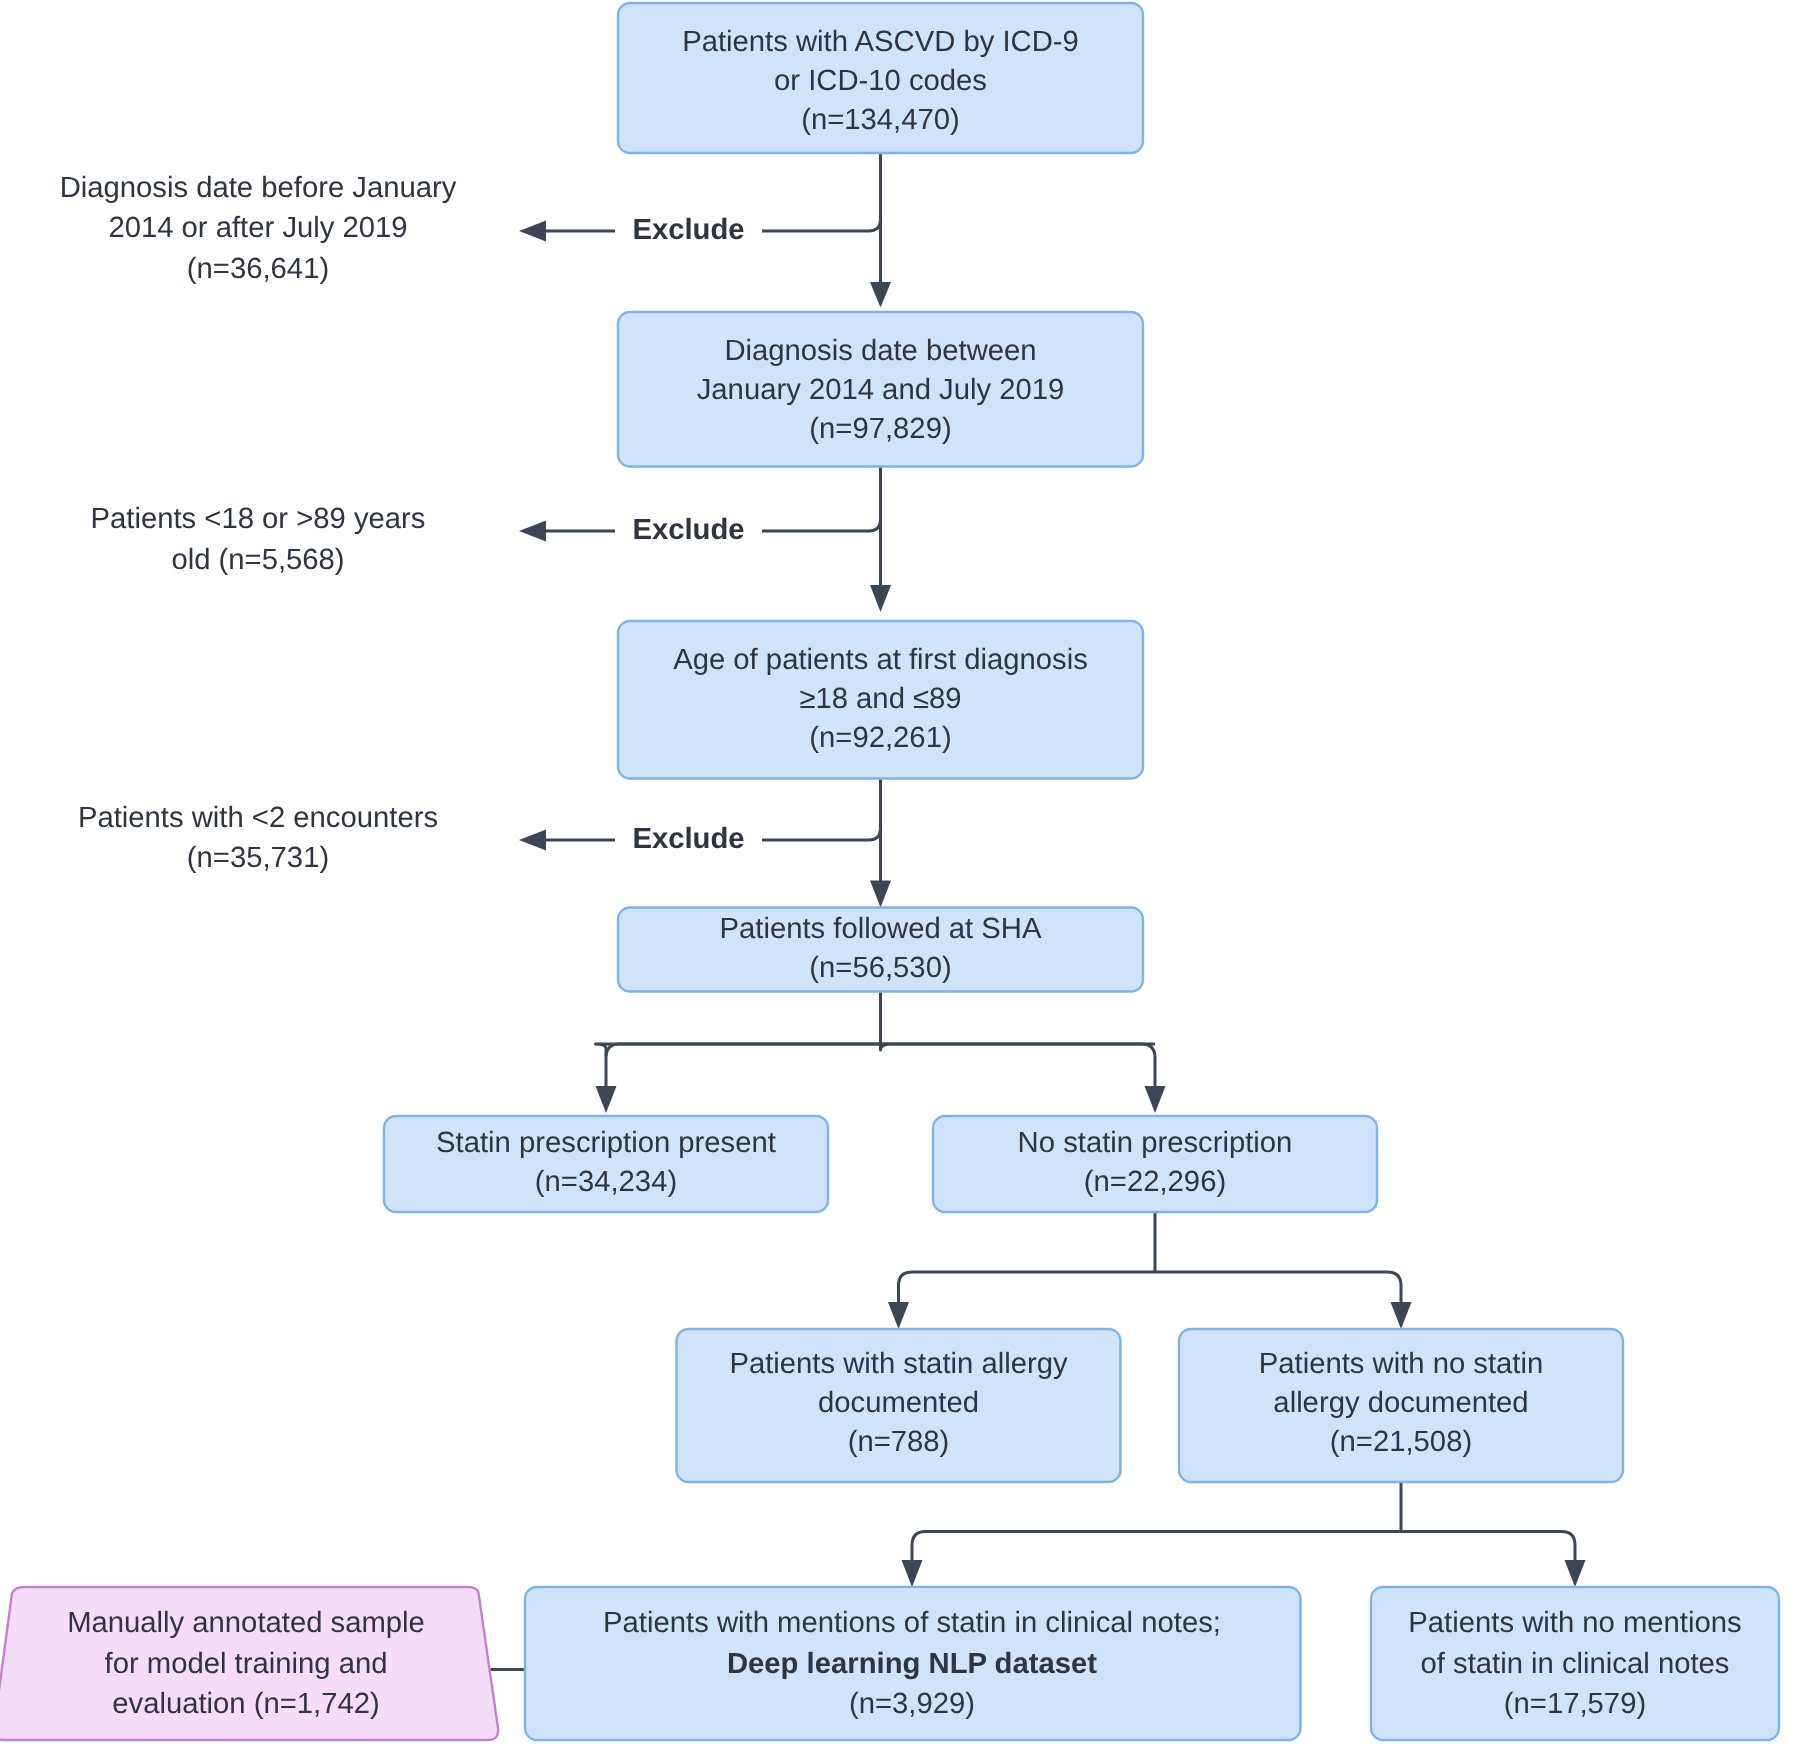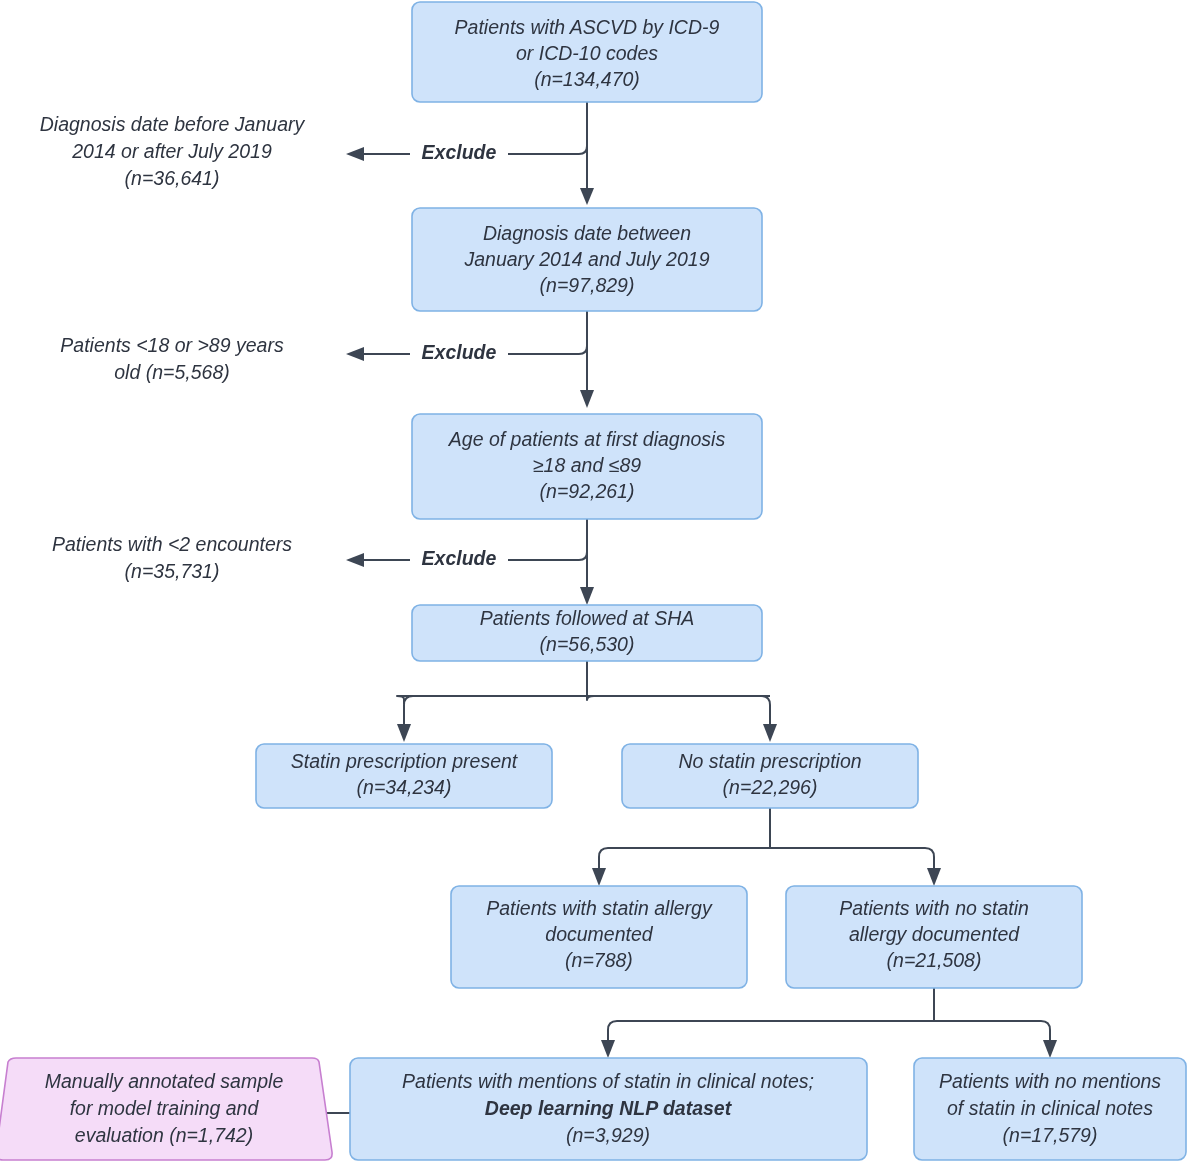--- a/index.html
+++ b/index.html
@@ -11,21 +11,20 @@
     width: 1200px;
     height: 1167px;
     font-family: "Liberation Sans", sans-serif;
     color: #2e3440;
     overflow: hidden;
   }
   #flow-root {
     position: relative;
     width: 1076px;
     height: 1167px;
-    font-style: italic;
   }
   svg.flow-canvas {
     position: absolute;
     left: 0;
     top: 0;
     width: 1200px;
     height: 1167px;
     display: block;
   }
   .node-rect {

